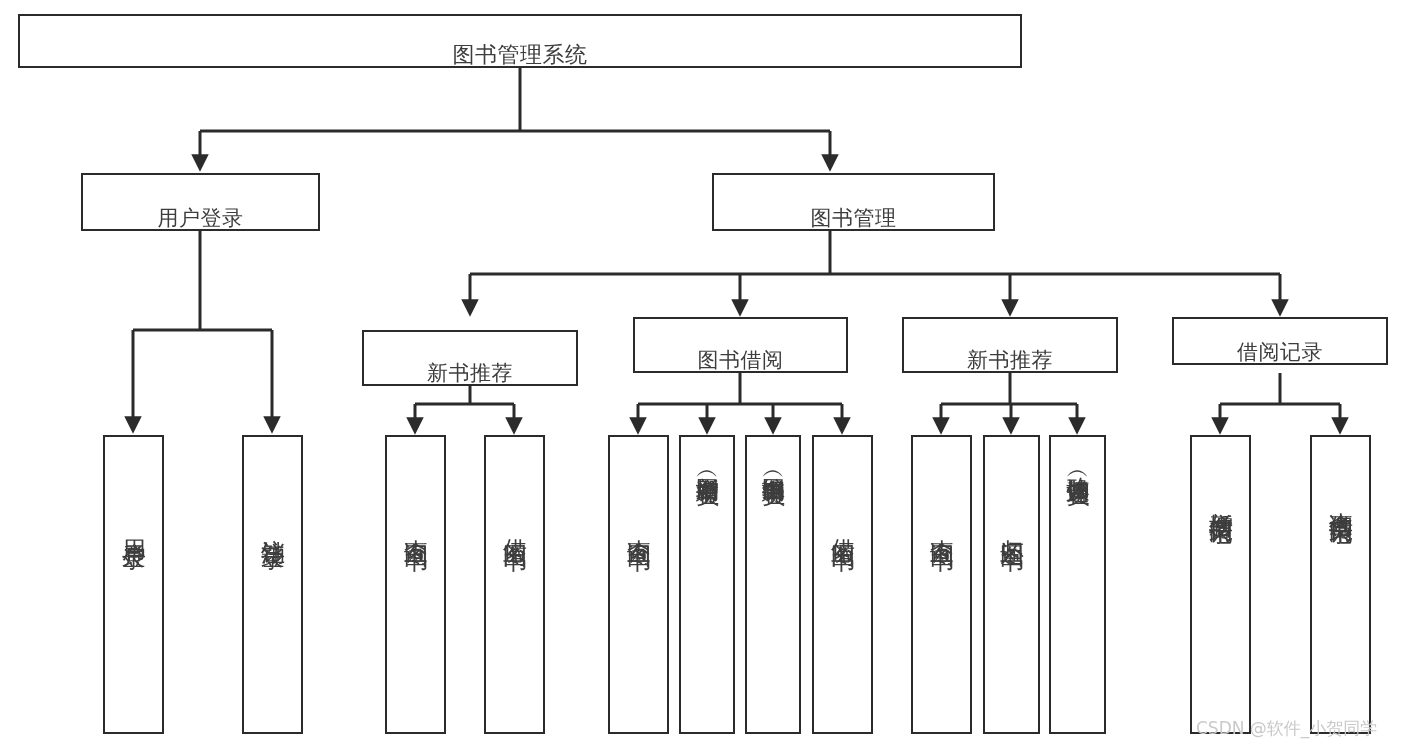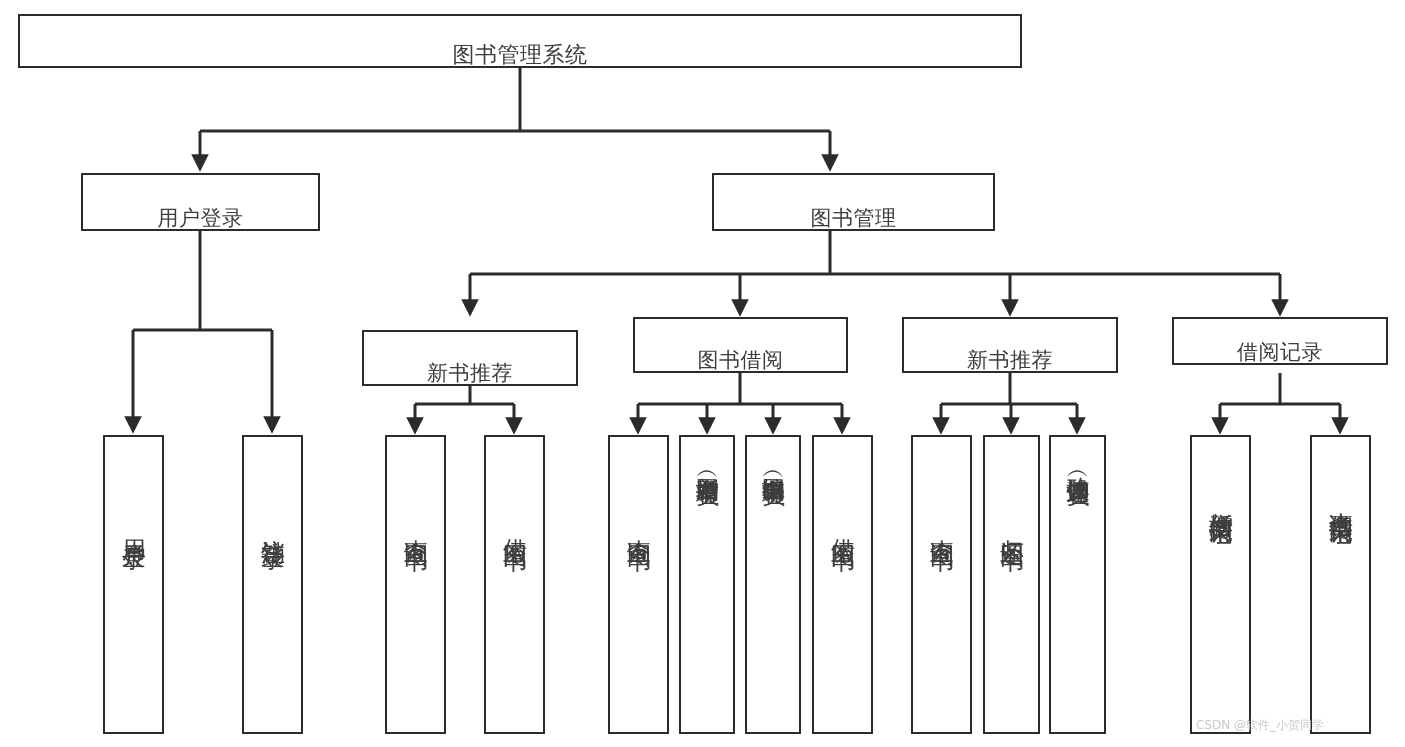--- a/index.html
+++ b/index.html
@@ -62,21 +62,21 @@
     text-orientation: upright;
     font-size: 24px;
     line-height: 1.12;
     letter-spacing: 3px;
     white-space: nowrap;
     display: block;
   }
   .watermark {
     position: absolute;
     color: #c9c9c9;
-    font-size: 12px;
+    font-size: 17px;
     font-family: "DejaVu Sans", "Liberation Sans", sans-serif;
     white-space: nowrap;
     user-select: none;
   }
 </style>
 </head>
 <body>
 
 <div id="diagram-root">
 

